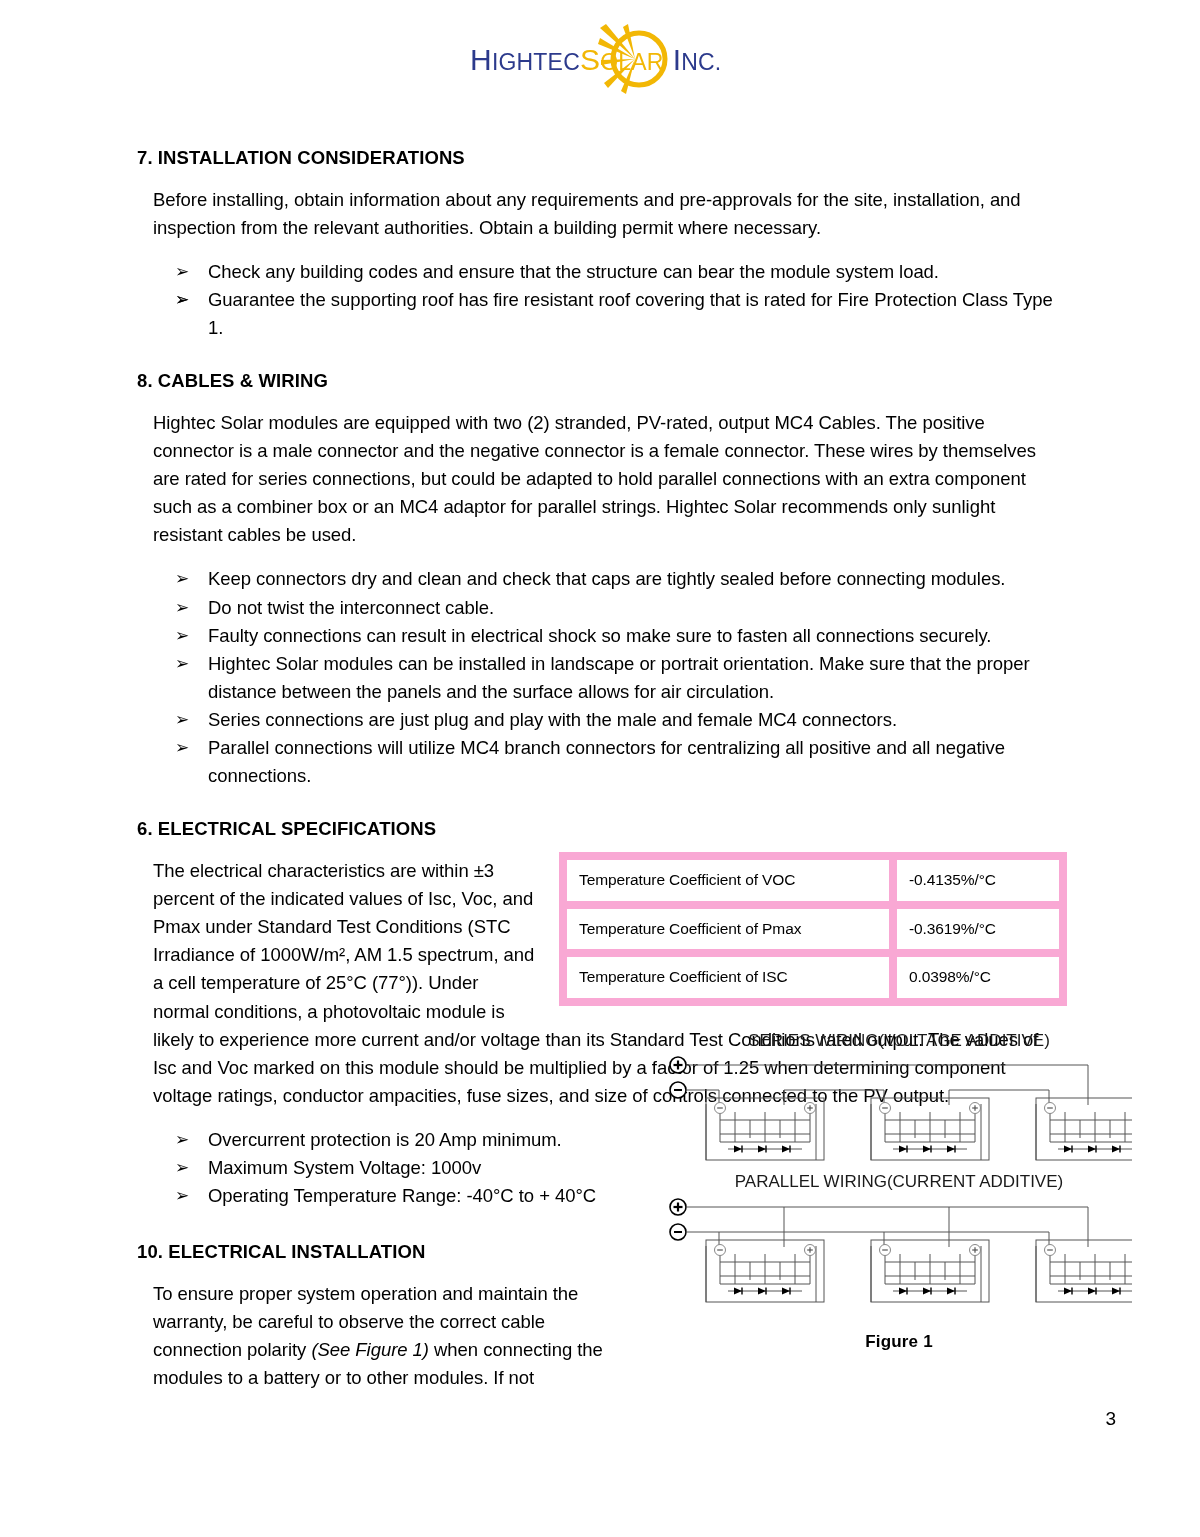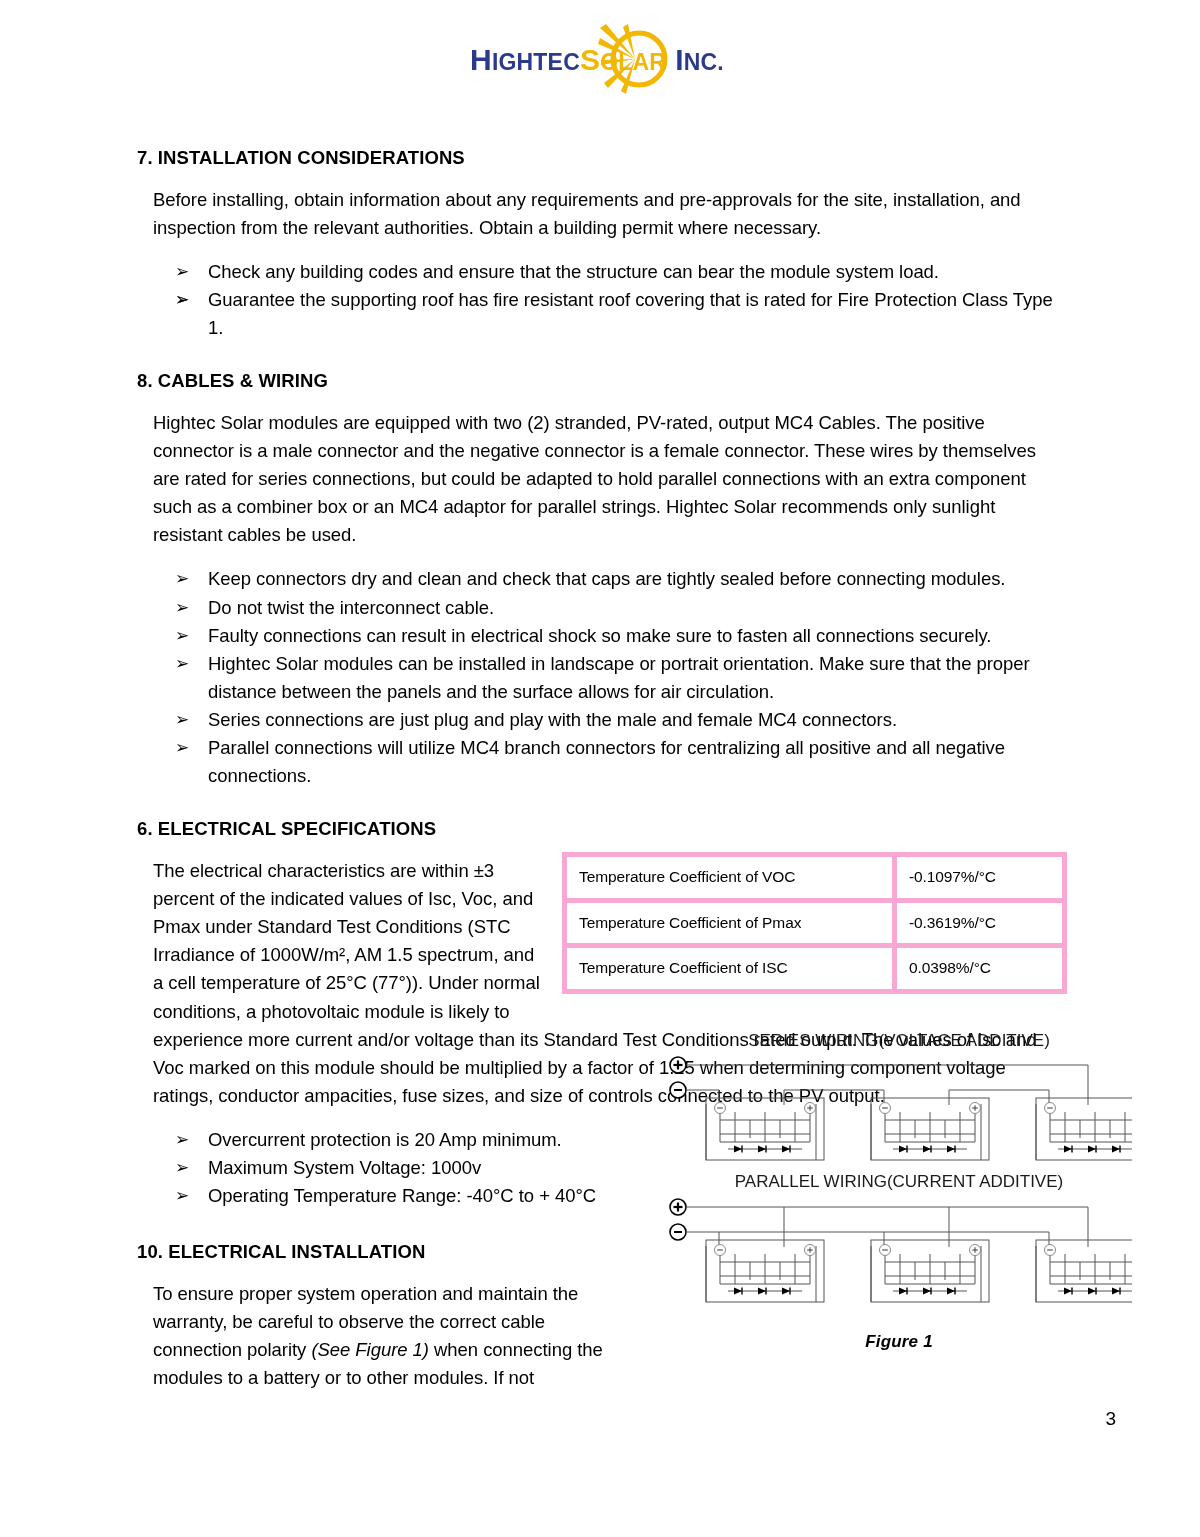--- a/index.html
+++ b/index.html
@@ -42,21 +42,21 @@
     height: 74px;
   }
   .logo-text {
     position: absolute;
     left: 0;
     top: 18px;
     width: 260px;
     height: 40px;
     line-height: 40px;
     white-space: nowrap;
-    font-weight: bold;
+    font-weight: normal;
     letter-spacing: 0.2px;
     z-index: 3;
   }
   .logo-text span { display: inline; }
   .lt-cap { font-size: 30px; }
   .lt-sm  { font-size: 23px; }
   .navy { color: #2c3a8c; }
   .gold { color: #f2b705; }
   .logo-inc { margin-left: 9px; }
 
@@ -108,21 +108,21 @@
   
   .sec9 { position: relative; }
   .spec-table {
     float: right;
     width: 500px;
     margin: 9px 0 6px 22px;
     border-collapse: collapse;
     table-layout: fixed;
   }
   .spec-table td {
-    border: 5px solid #f9a8d4;
+    border: 8px solid #f9a8d4;
     font-size: 15.5px;
     padding: 11px 10px 11px 12px;
     line-height: 1.2;
     letter-spacing: -0.1px;
   }
   .spec-table td.label { width: 330px; }
   .spec-table td.value { width: 170px; }
 
   
   .sec10-wrap { position: relative; }
@@ -137,21 +137,20 @@
   }
   .fig-caption {
     position: absolute;
     left: 0;
     bottom: 0;
     width: 466px;
     text-align: center;
     font-size: 17px;
     font-weight: bold;
     letter-spacing: 0.2px;
-    font-style: italic;
   }
 
   
   .page-number {
     position: absolute;
     right: 84px;
     top: 1408px;
     font-size: 19px;
   }
 </style>
@@ -206,21 +205,21 @@
 
   <div class="gap-md"></div>
 
   <section class="sec9">
     <h2 class="sec">6. ELECTRICAL SPECIFICATIONS</h2>
 
     <table class="spec-table">
       <tbody>
         <tr>
           <td class="label">Temperature Coefficient of VOC</td>
-          <td class="value">-0.1097%/°C</td>
+          <td class="value">-0.4135%/°C</td>
         </tr>
         <tr>
           <td class="label">Temperature Coefficient of Pmax</td>
           <td class="value">-0.3619%/°C</td>
         </tr>
         <tr>
           <td class="label">Temperature Coefficient of ISC</td>
           <td class="value">0.0398%/°C</td>
         </tr>
       </tbody>

